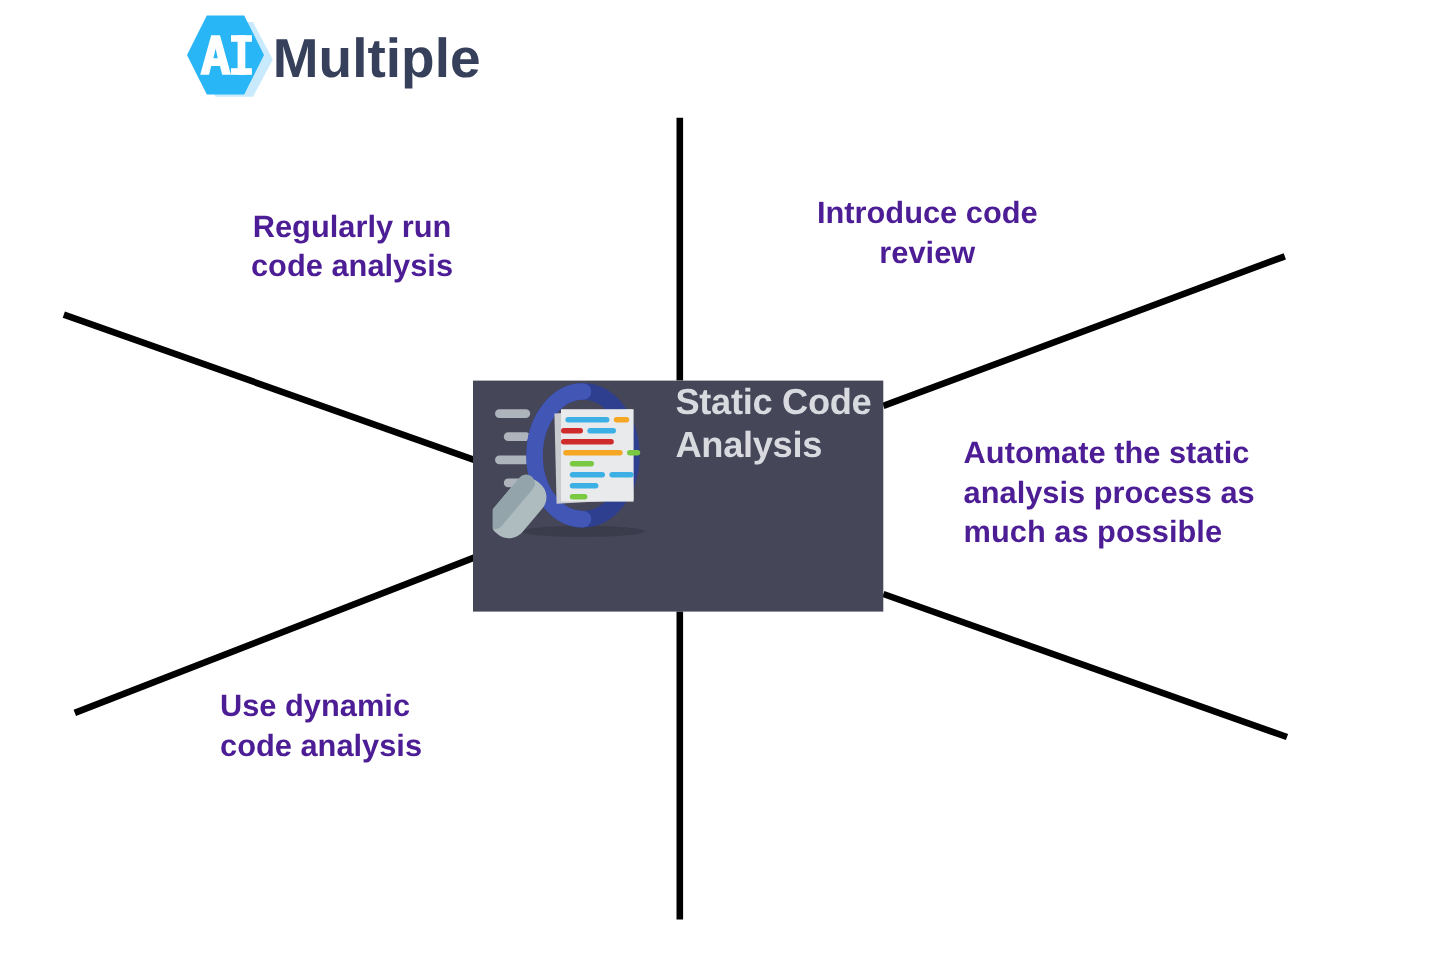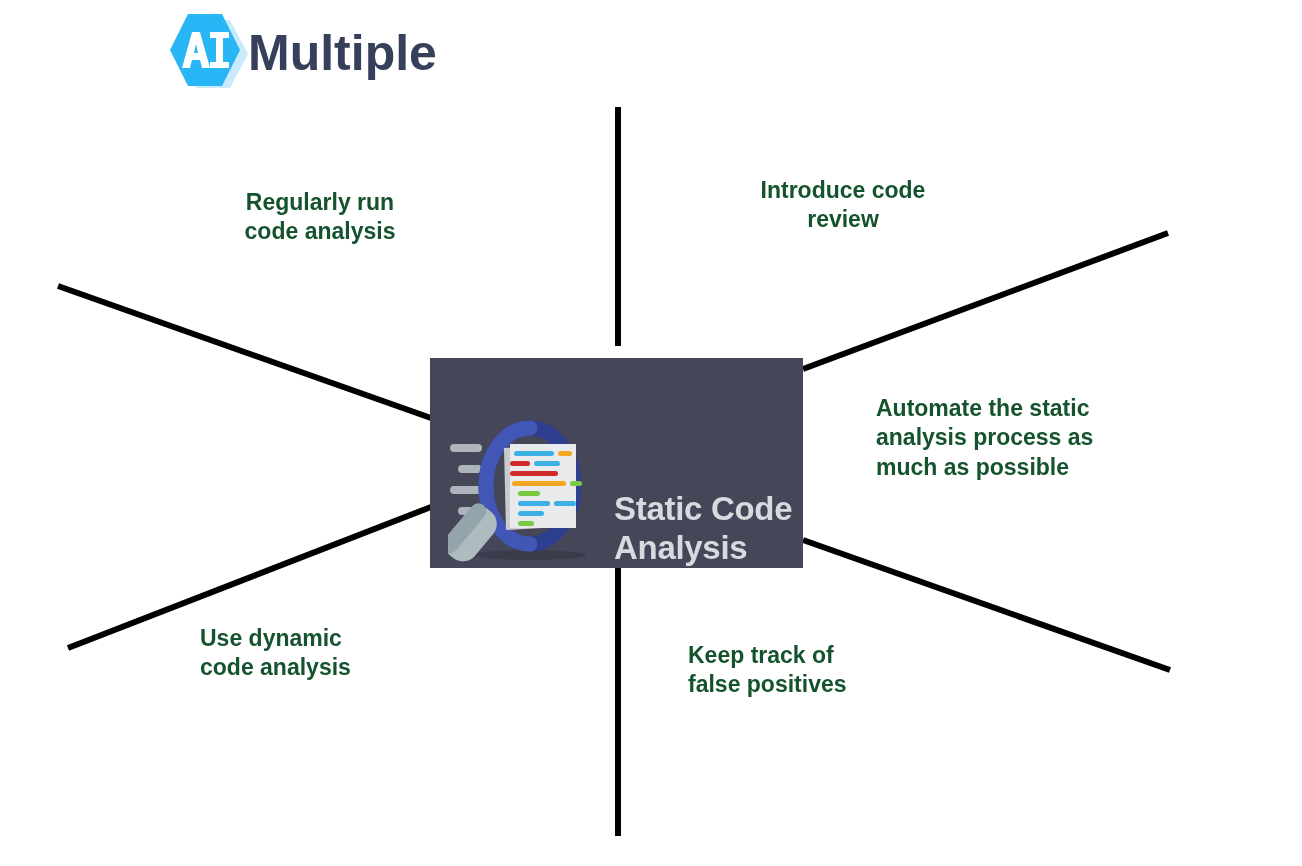--- a/index.html
+++ b/index.html
@@ -43,23 +43,22 @@
   
   #center-box {
     position: absolute;
     left: 430px;
     top: 346px;
     width: 373px;
     height: 210px;
     background: #454658;
     display: flex;
     flex-direction: row;
-    align-items: flex-end;
+    align-items: flex-start;
     box-sizing: border-box;
-    margin-top: 12px;
   }
   #center-icon {
     width: 160px;
     height: 150px;
     margin-left: 18px;
     flex: 0 0 auto;
   }
   #center-icon svg { display: block; }
   #center-title {
     color: #d9dadf;
@@ -67,22 +66,22 @@
     font-weight: bold;
     line-height: 1.18;
     letter-spacing: -0.3px;
     margin-left: 6px;
     white-space: pre-line;
   }
 
   
   .spoke-label {
     position: absolute;
-    color: #14532d;
-    font-size: 23px;
+    color: #4c1d95;
+    font-size: 28px;
     font-weight: bold;
     line-height: 1.28;
     white-space: pre-line;
   }
   #label-tl { left: 150px;  top: 188px; width: 340px; text-align: center; }
   #label-tr { left: 678px;  top: 176px; width: 330px; text-align: center; }
   #label-ml { left: 10px;   top: 433px; width: 388px; text-align: center; }
   #label-mr { left: 876px;  top: 394px; width: 340px; text-align: left; }
   #label-bl { left: 200px;  top: 624px; width: 340px; text-align: left; }
   #label-br { left: 688px;  top: 641px; width: 340px; text-align: left; }
@@ -184,16 +183,14 @@
 review</div>
 
 
   <div class="spoke-label" id="label-mr">Automate the static
 analysis process as
 much as possible</div>
 
   <div class="spoke-label" id="label-bl">Use dynamic
 code analysis</div>
 
-  <div class="spoke-label" id="label-br">Keep track of
-false positives</div>
 
 </div>
 
 </body></html>

